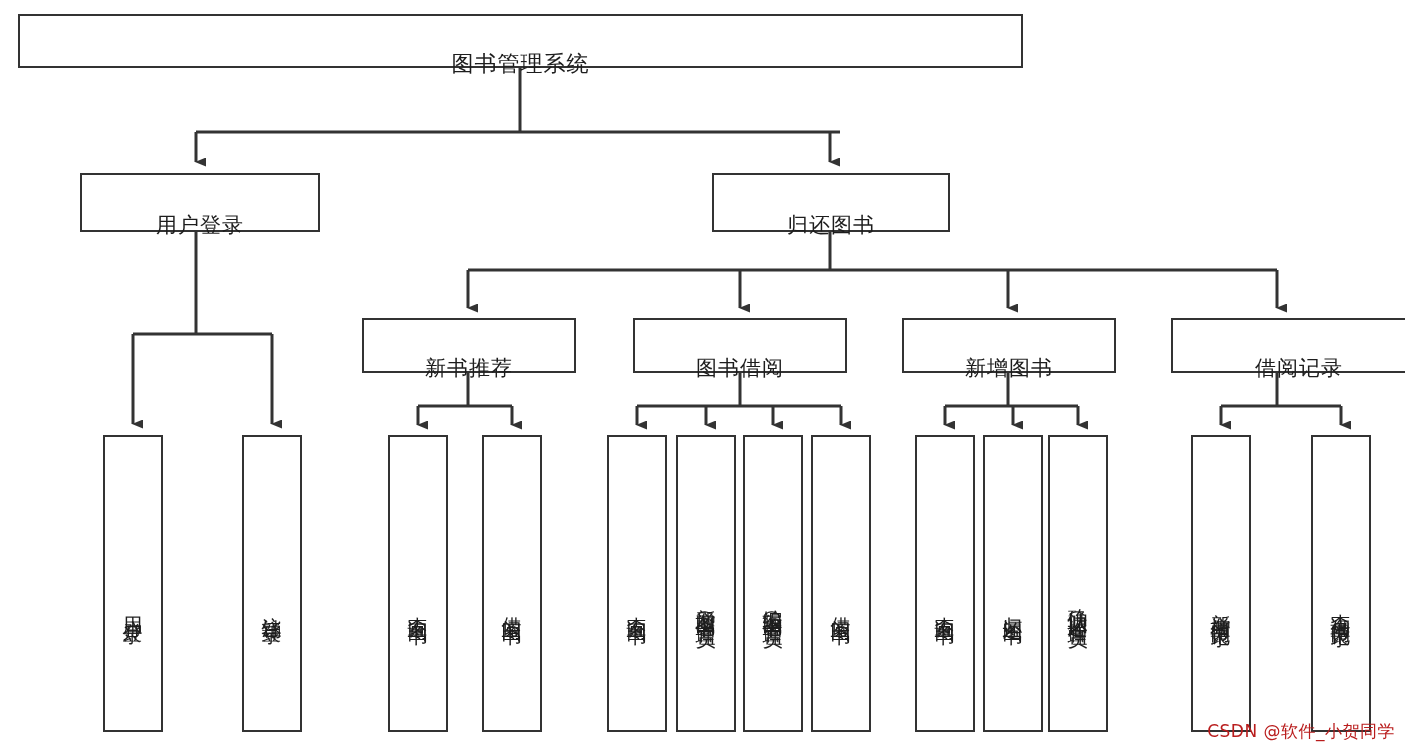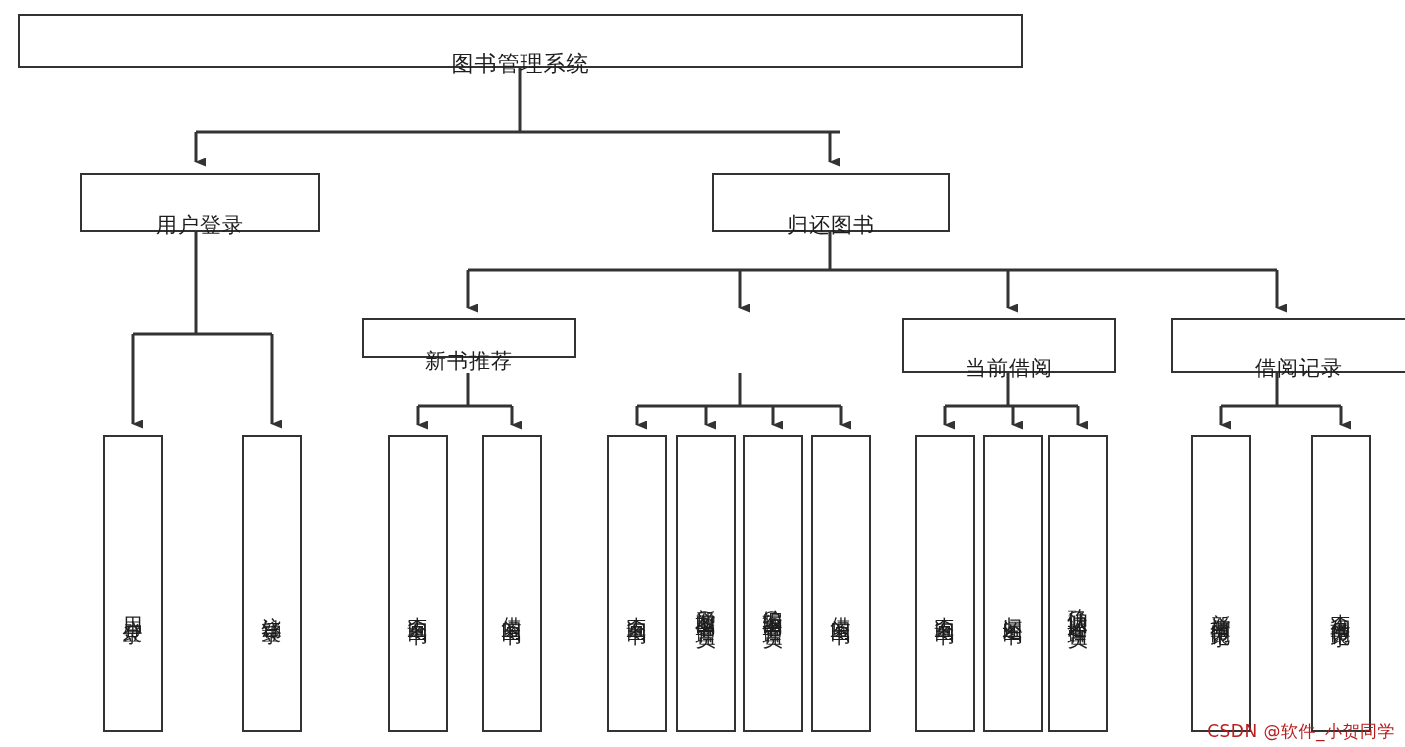--- a/index.html
+++ b/index.html
@@ -109,25 +109,28 @@
     <span class="label">图书管理系统</span>
   </div>
 
   <div class="node" style="left:80px;top:173px;width:240px;height:59px;">
     <span class="label">用户登录</span>
   </div>
   <div class="node" style="left:712px;top:173px;width:238px;height:59px;">
     <span class="label">归还图书</span>
   </div>
 
-  <div class="node" style="left:362px;top:318px;width:214px;height:40px;">
+  <div class="node" style="left:362px;top:318px;width:214px;height:55px;">
     <span class="label">新书推荐</span>
   </div>
+  <div class="node" style="left:633px;top:318px;width:214px;height:55px;">
+    <span class="label">图书借阅</span>
+  </div>
   <div class="node" style="left:902px;top:318px;width:214px;height:55px;">
-    <span class="label">当前借阅</span>
+    <span class="label">新增图书</span>
   </div>
   <div class="node" style="left:1171px;top:318px;width:256px;height:55px;">
     <span class="label">借阅记录</span>
   </div>
 
   <div class="node vertical" style="left:103px;top:435px;width:60px;height:297px;">
     <span class="label">用户登录</span>
   </div>
   <div class="node vertical" style="left:242px;top:435px;width:60px;height:297px;">
     <span class="label">注销登录</span>

